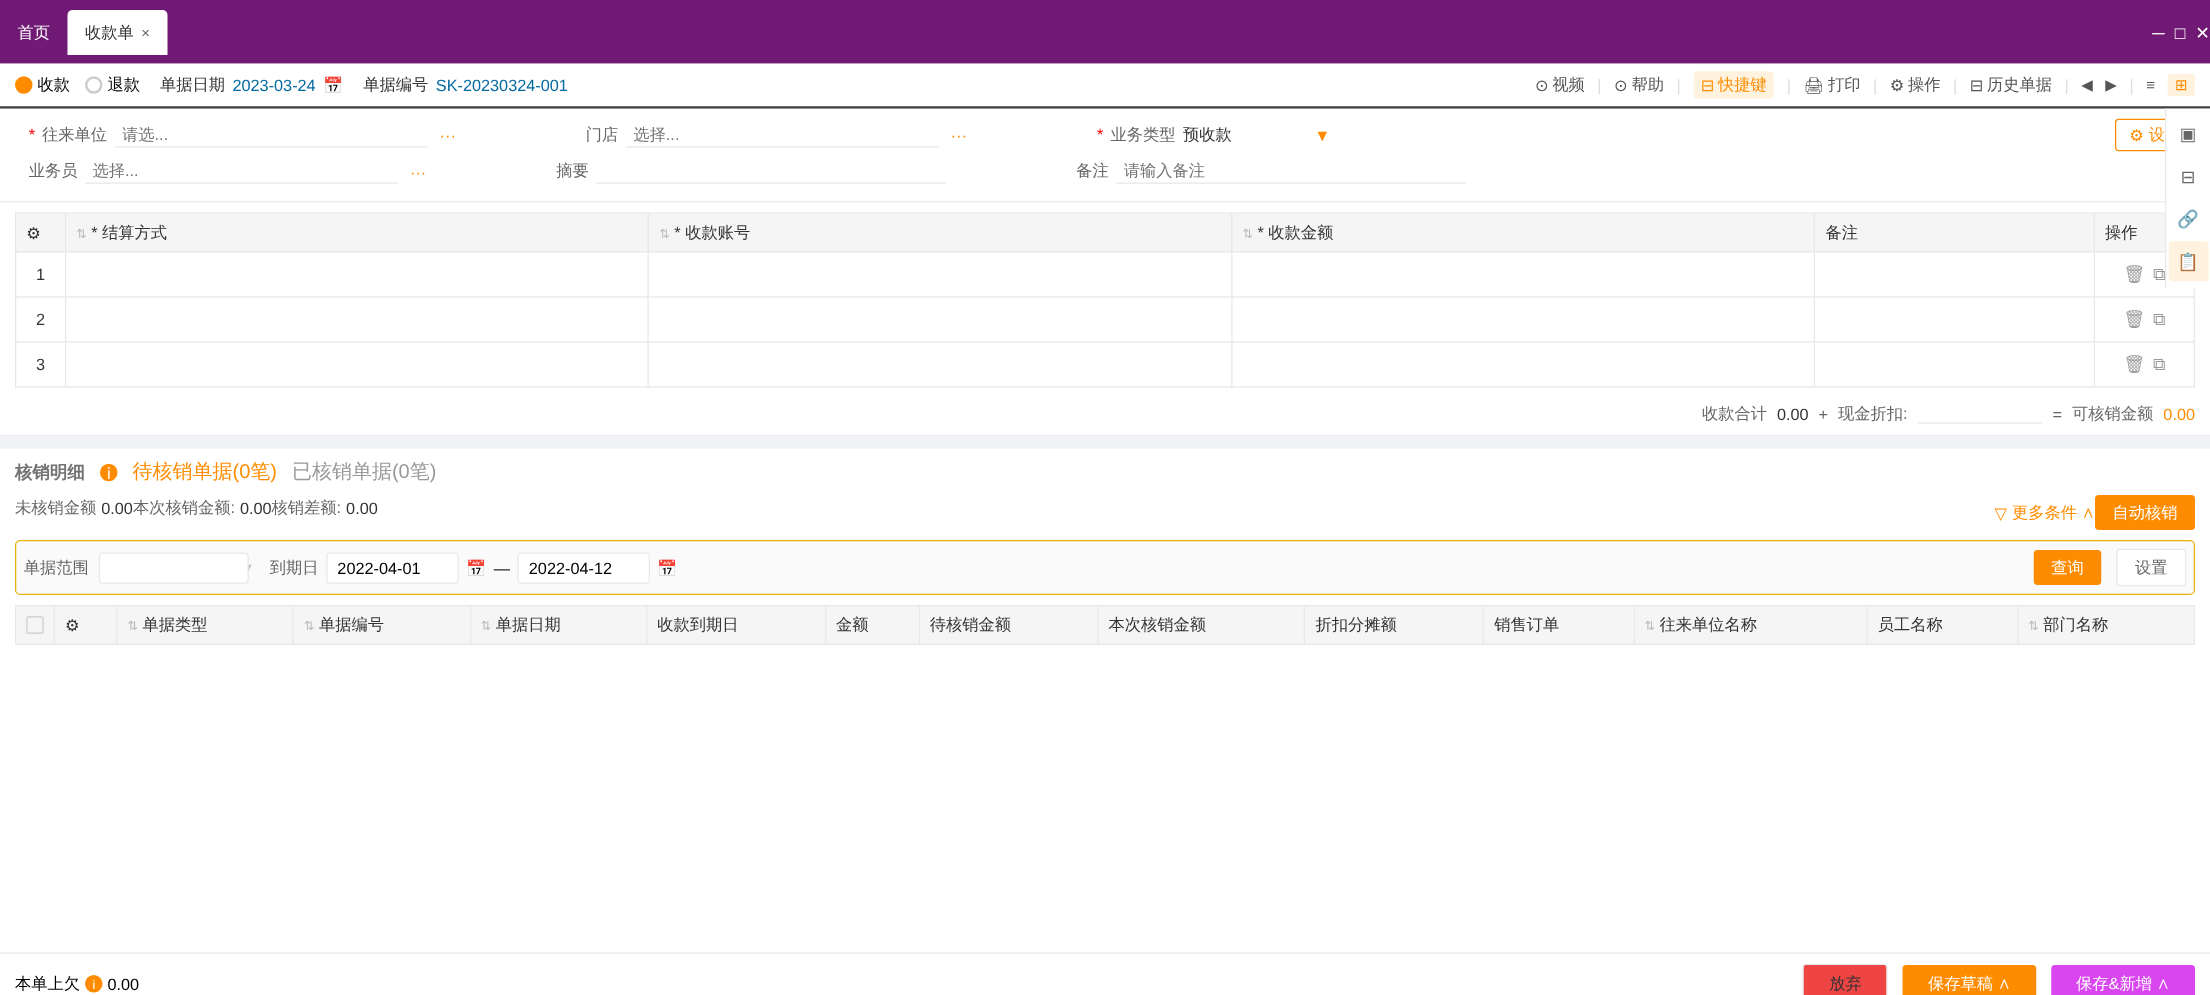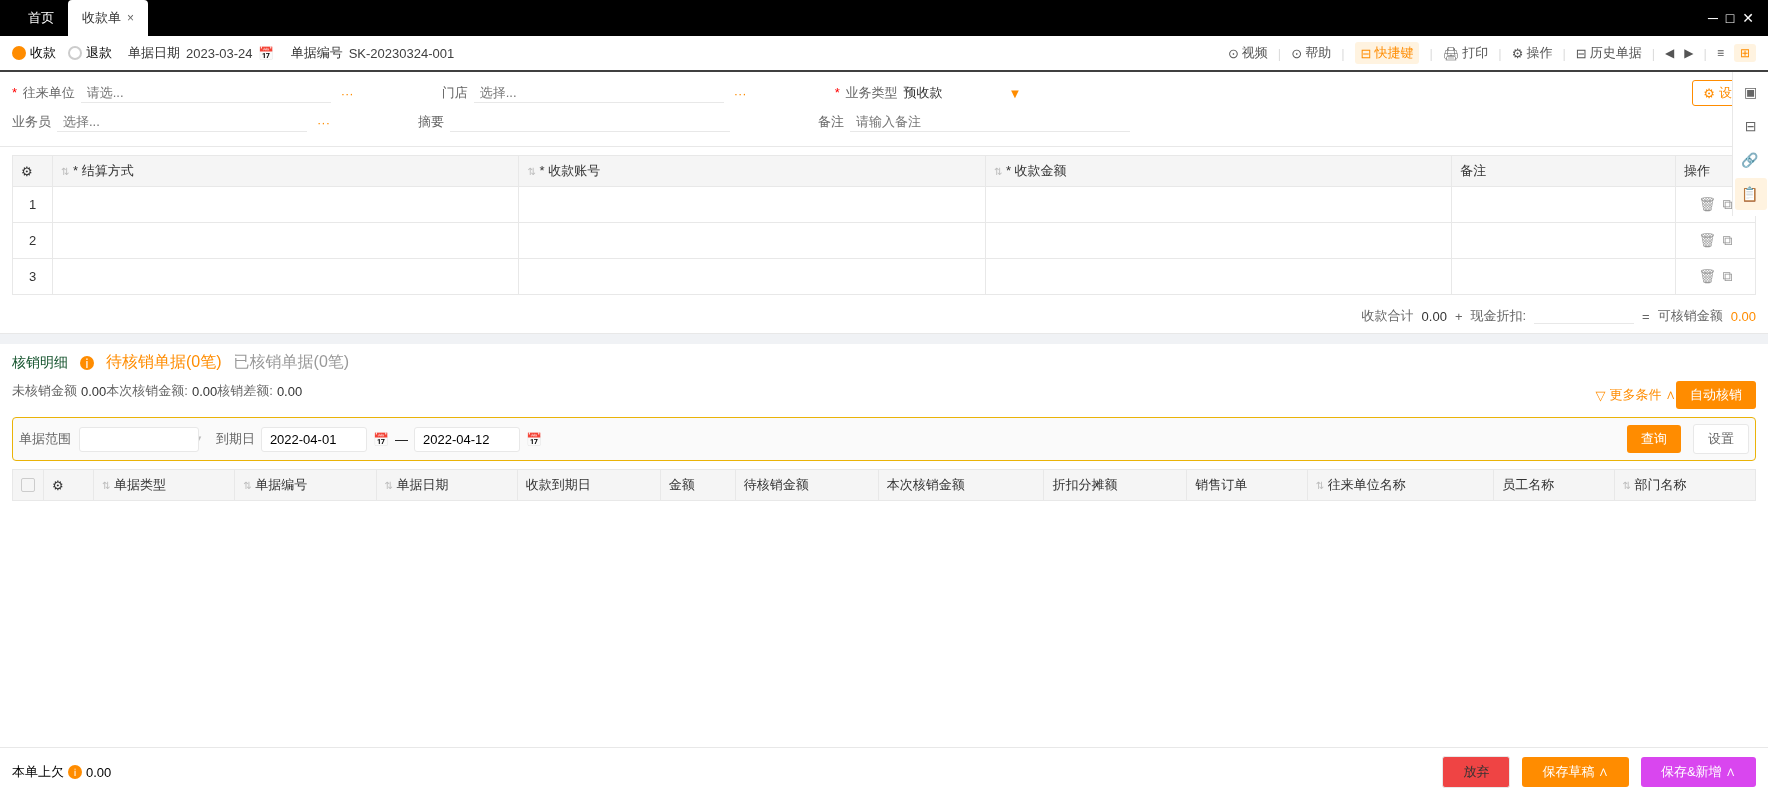--- a/index.html
+++ b/index.html
@@ -1,20 +1,20 @@
 <!DOCTYPE html>
 <html><head>
   <meta charset="utf-8">
   <style>
     * { box-sizing: border-box; margin: 0; padding: 0; font-family: 'Microsoft YaHei', Arial, sans-serif; font-size: 13px; }
     body { background: #f0f2f5; width: 1768px; height: 796px; overflow: hidden; }
     
     
     .tab-bar {
-      display: flex; align-items: center; background: #000000; height: 36px; padding: 0 14px;
+      display: flex; align-items: center; background: #701a75; height: 51px; padding: 0 0;
     }
     .tab-item {
       padding: 0 14px; height: 36px; display: flex; align-items: center; cursor: pointer;
       color: #fff; font-size: 13px;
     }
     .tab-item.active {
       background: #fff; color: #333; border-radius: 4px 4px 0 0;
     }
     .tab-close { margin-left: 6px; font-size: 12px; color: #666; cursor: pointer; }
     .tab-spacer { flex: 1; }
@@ -30,34 +30,34 @@
     .top-toolbar {
       display: flex; align-items: center; padding: 6px 12px; border-bottom: 2px solid #404040;
       background: #fff; gap: 16px;
     }
     .radio-group { display: flex; align-items: center; gap: 12px; }
     .radio-item { display: flex; align-items: center; gap: 4px; cursor: pointer; }
     .radio-dot { width: 14px; height: 14px; border-radius: 50%; border: 2px solid #ccc; }
     .radio-dot.active { border-color: #ff8c00; background: #ff8c00; }
     .date-field { display: flex; align-items: center; gap: 6px; }
     .date-label { color: #333; }
-    .date-value { color: #404040; font-weight: 500; }
+    .date-value { color: #0369a1; font-weight: 500; }
     .date-icon { color: #ff8c00; cursor: pointer; }
     .id-field { display: flex; align-items: center; gap: 6px; }
     .toolbar-spacer { flex: 1; }
     .toolbar-actions { display: flex; align-items: center; gap: 10px; }
     .toolbar-btn { display: flex; align-items: center; gap: 3px; cursor: pointer; color: #555; font-size: 12px; }
     .toolbar-btn.active { color: #ff8c00; background: #fff3e0; padding: 2px 6px; border-radius: 3px; }
     .toolbar-sep { color: #ddd; }
     
     
     .form-area {
       padding: 8px 12px; border-bottom: 1px solid #e8e8e8; background: #fff;
     }
-    .form-row { display: flex; align-items: center; gap: 8px; margin-bottom: 6px; }
+    .form-row { display: flex; align-items: center; gap: 24px; margin-bottom: 6px; margin-left: 11px; }
     .form-field { display: flex; align-items: center; gap: 6px; }
     .field-label { color: #666; white-space: nowrap; }
     .field-required { color: #f00; margin-right: 2px; }
     .field-input {
       border: none; border-bottom: 1px solid #e8e8e8; padding: 2px 6px;
       color: #bbb; outline: none; min-width: 180px; background: transparent;
     }
     .field-dots { color: #ff8c00; cursor: pointer; margin-left: 4px; }
     .select-arrow { color: #bbb; }
     .biz-type-value { color: #333; }
@@ -92,21 +92,21 @@
     .summary-value { color: #333; }
     .summary-orange { color: #ff8c00; font-weight: 500; }
     .summary-input { border: none; border-bottom: 1px solid #e8e8e8; width: 100px; text-align: right; outline: none; }
     
     
     .section-divider { background: #f0f2f5; height: 10px; }
     
     
     .detail-section { background: #fff; padding: 8px 12px; flex: 1; display: flex; flex-direction: column; overflow: hidden; }
     .detail-header { display: flex; align-items: center; gap: 12px; margin-bottom: 8px; }
-    .detail-title { font-size: 14px; font-weight: normal; color: #14532d; }
+    .detail-title { font-size: 14px; font-weight: bold; color: #737373; }
     .detail-info-icon { width: 14px; height: 14px; border-radius: 50%; background: #ff8c00; color: #fff; font-size: 10px; display: flex; align-items: center; justify-content: center; cursor: pointer; }
     .detail-tab { color: #ff8c00; cursor: pointer; font-size: 16px; }
     .detail-tab.inactive { color: #999; }
     
     
     .stats-row { display: flex; align-items: center; gap: 0; margin-bottom: 8px; }
     .stat-item { display: flex; align-items: center; gap: 4px; }
     .stat-label { color: #666; }
     .stat-value { color: #333; }
     .filter-btn { display: flex; align-items: center; gap: 4px; color: #ff8c00; cursor: pointer; font-size: 12px; }

